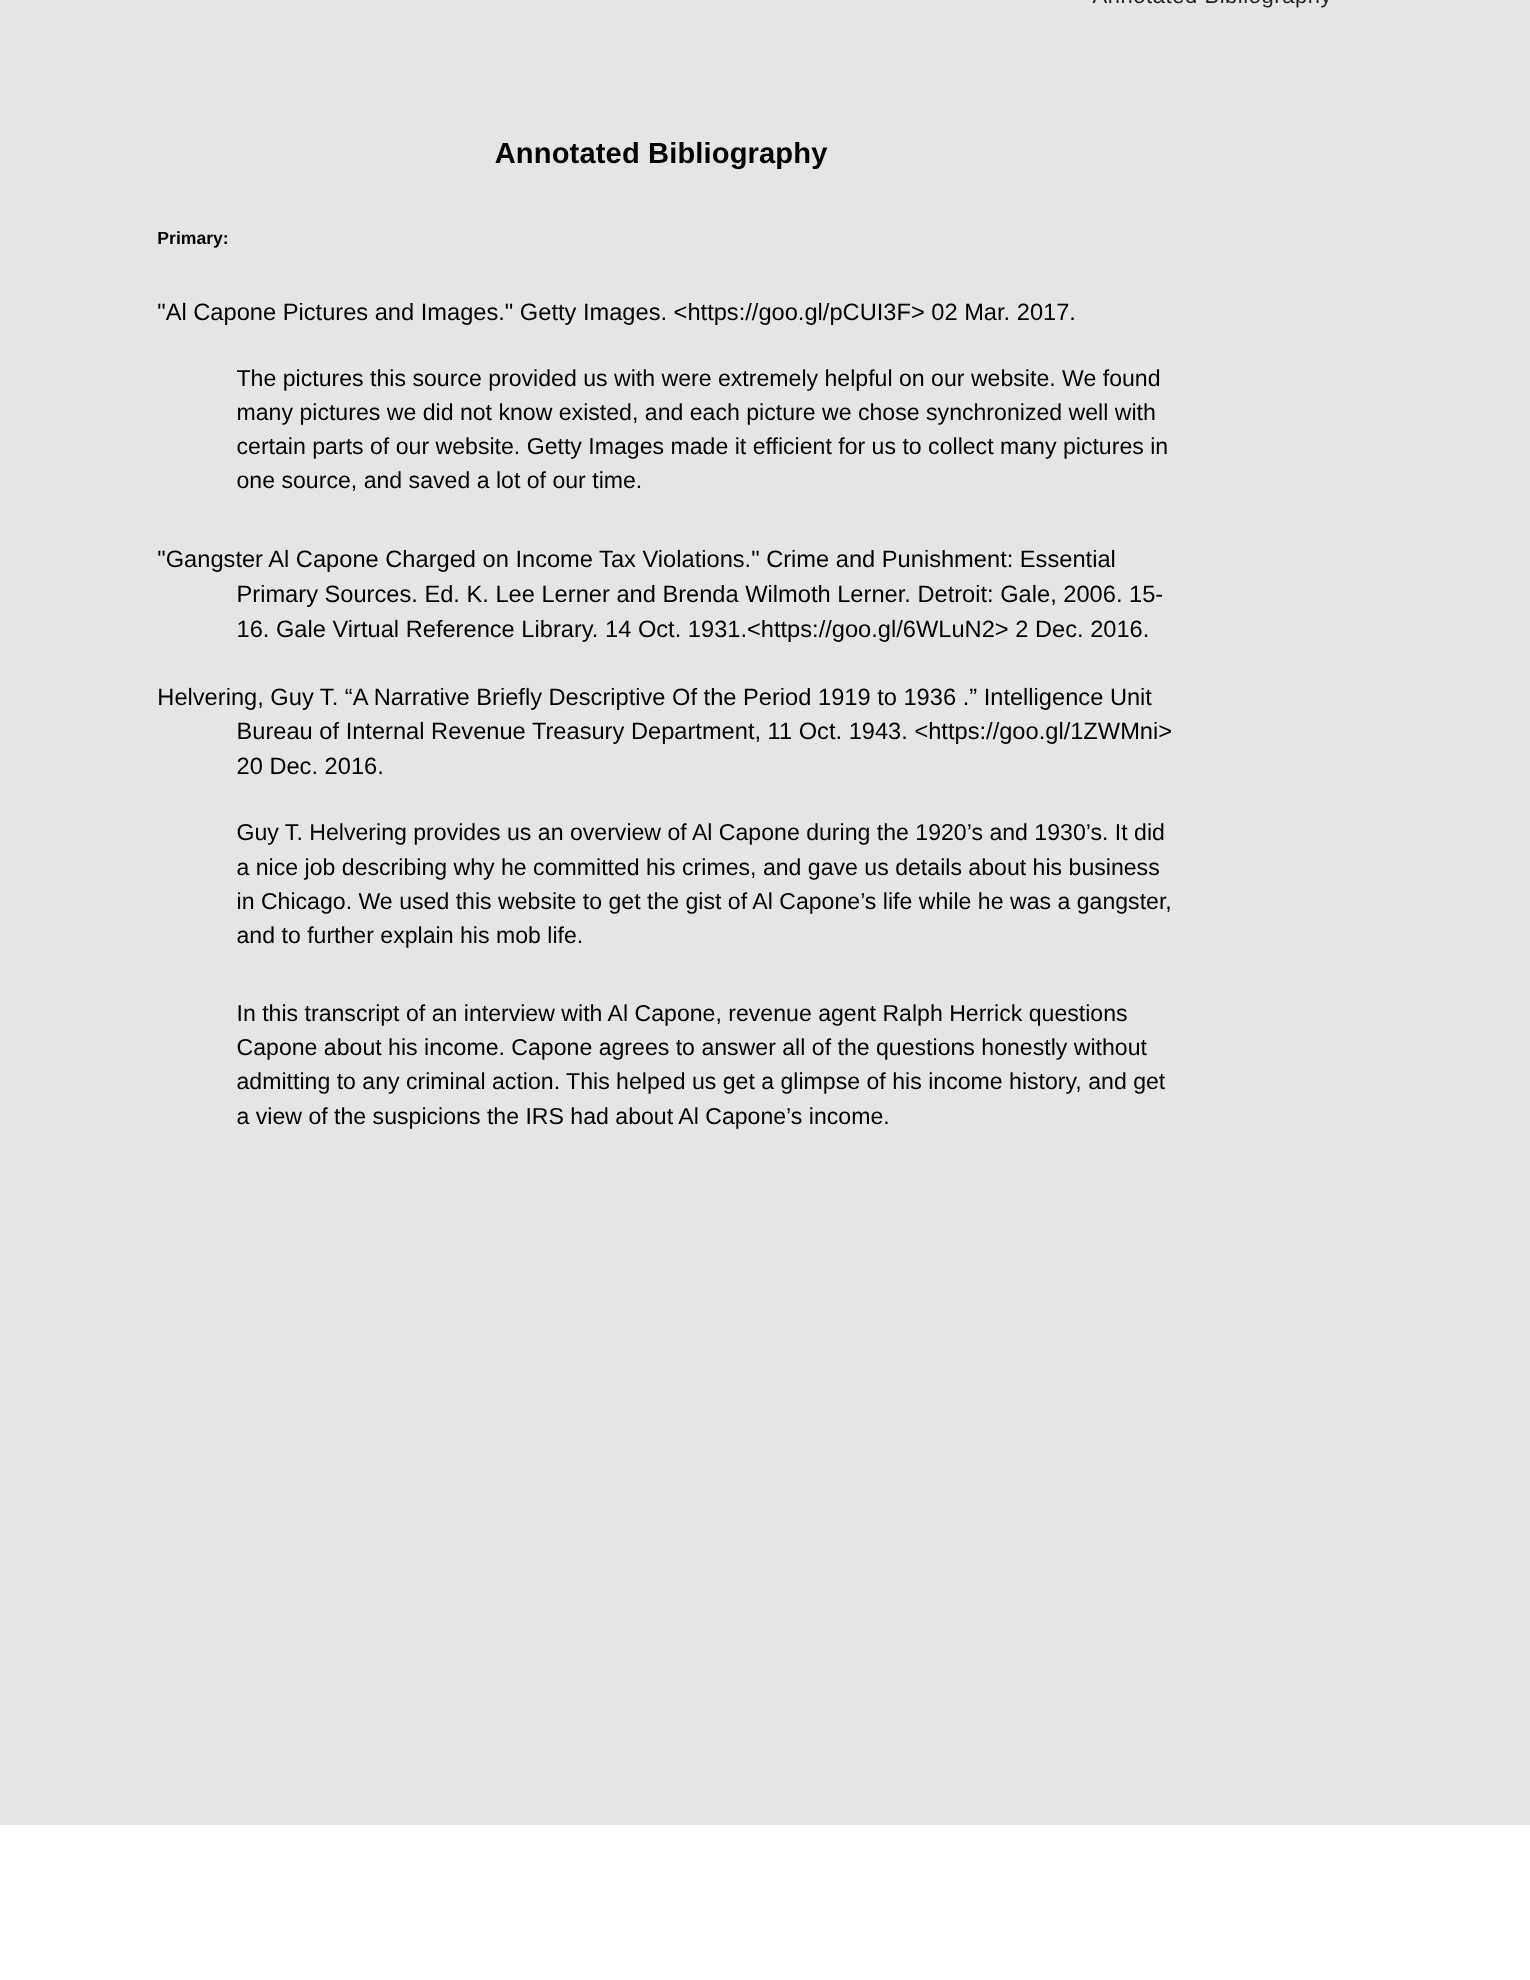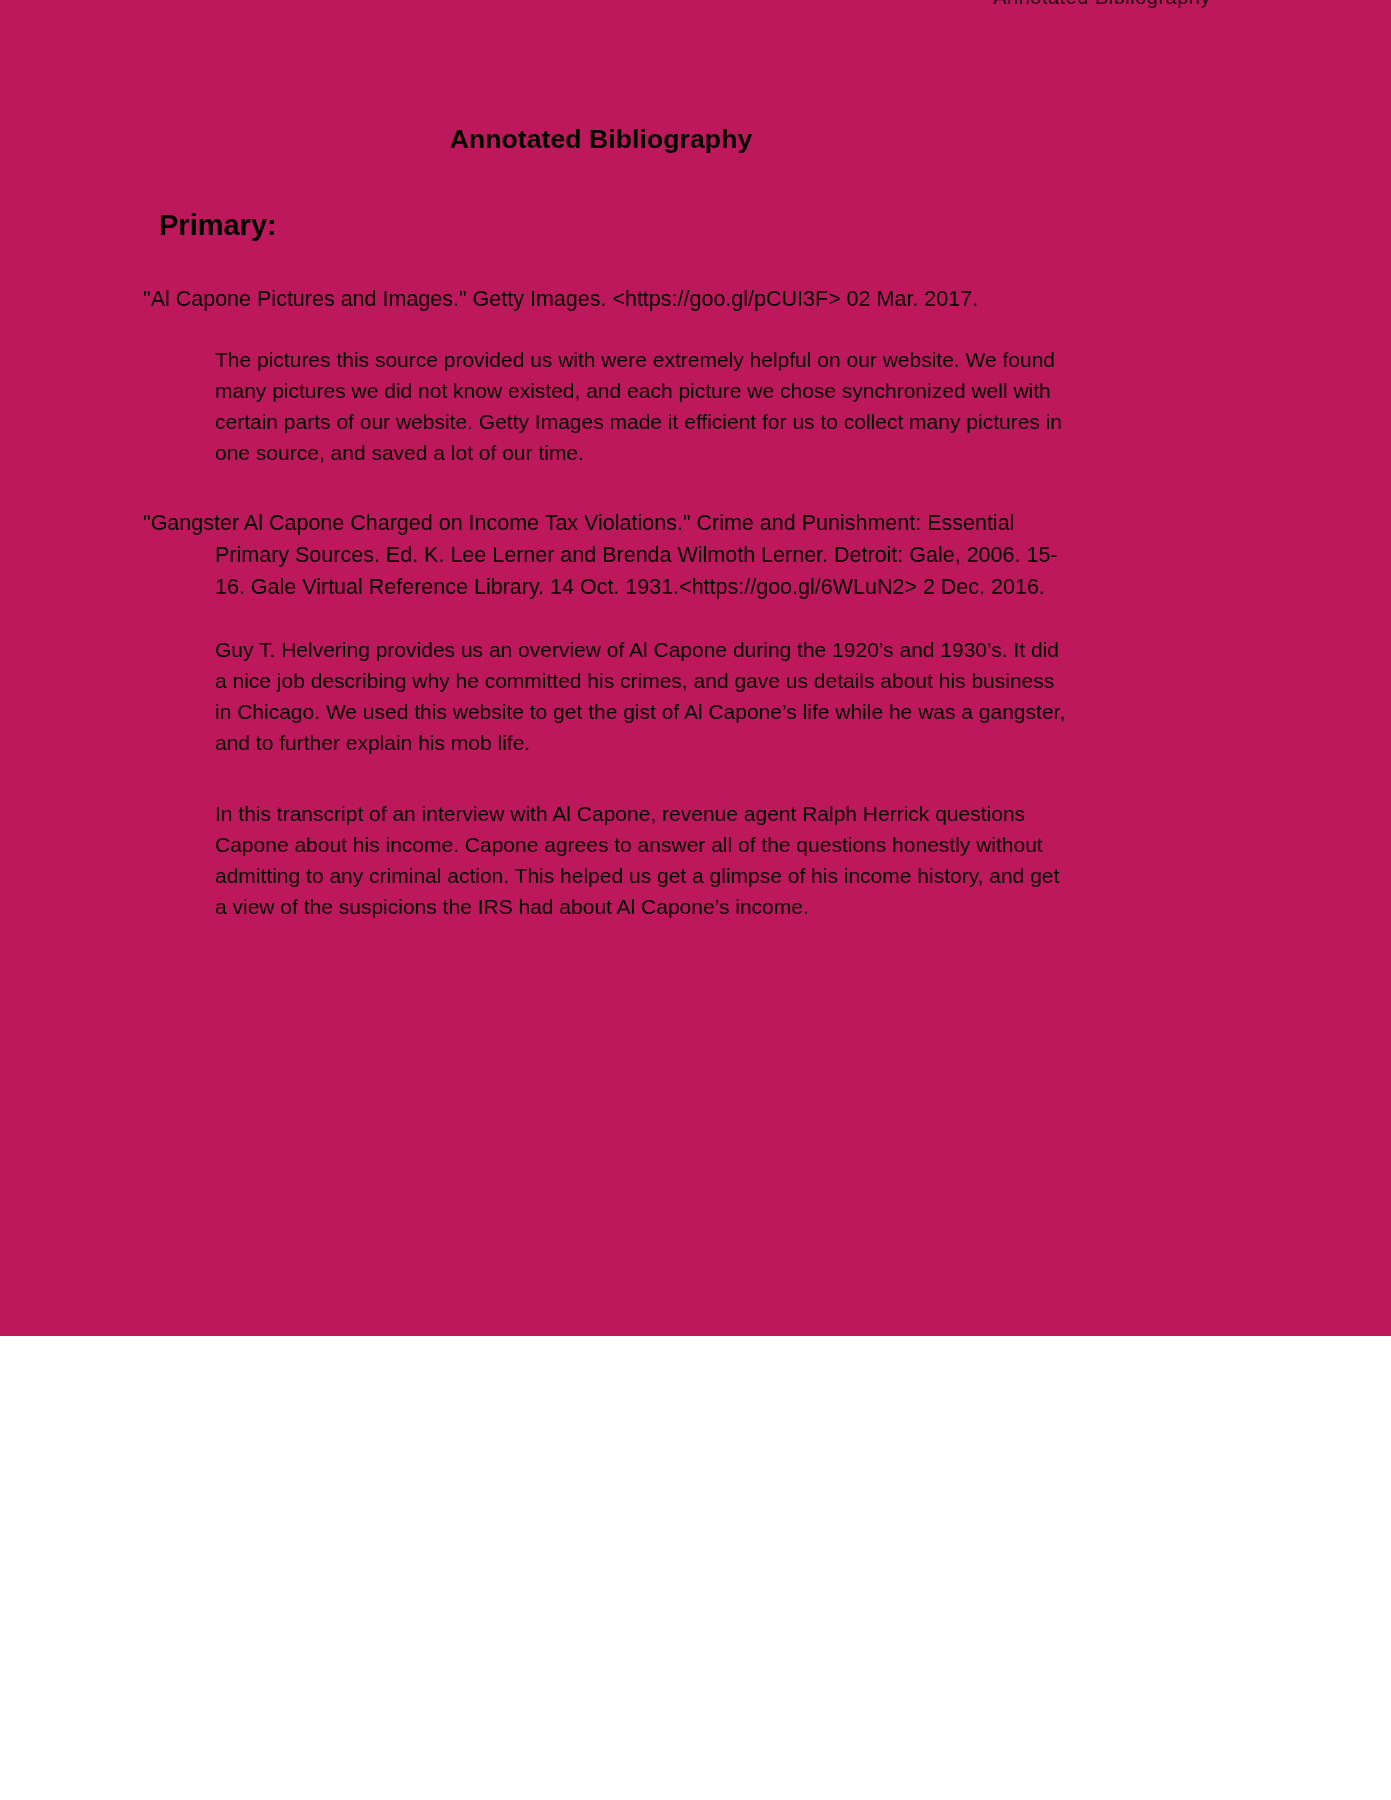--- a/index.html
+++ b/index.html
@@ -10,23 +10,23 @@
   }
   body {
     font-family: "Liberation Sans", sans-serif;
     color: #000000;
     -webkit-font-smoothing: antialiased;
   }
 
   .page {
     position: relative;
     width: 1391px;
-    height: 1336px;
+    height: 1659px;
     margin: 0 auto;
-    background: #be185d;
+    background: #e5e5e5;
     overflow: hidden;
     box-sizing: border-box;
   }
 
   
   .running-header {
     position: absolute;
     top: -14px;
     left: 0;
     right: 0;
@@ -54,23 +54,23 @@
   .doc-title {
     text-align: center;
     font-size: 26.5px;
     font-weight: bold;
     letter-spacing: 0.1px;
     margin: 0 0 54px 0;
     padding-right: 14px;
   }
 
   .section-heading {
-    font-size: 29px;
+    font-size: 16px;
     font-weight: bold;
-    margin: 0 0 42px 16px;
+    margin: 0 0 42px 0;
   }
 
   .entry {
     margin: 0 0 30px 0;
   }
 
   .citation {
     font-size: 21.5px;
     line-height: 1.48;
     text-indent: 0;
@@ -109,20 +109,21 @@
     <div class="entry">
       <p class="citation"><span class="first-line-pull">"Al Capone Pictures and Images." Getty Images. &lt;https://goo.gl/pCUI3F&gt; 02 Mar. 2017.</span></p>
       <p class="annotation">The pictures this source provided us with were extremely helpful on our website. We found many pictures we did not know existed, and each picture we chose synchronized well with certain parts of our website. Getty Images made it efficient for us to collect many pictures in one source, and saved a lot of our time.</p>
     </div>
 
     <div class="entry">
       <p class="citation"><span class="first-line-pull">"Gangster Al Capone Charged on Income Tax Violations." Crime and Punishment: Essential Primary Sources. Ed. K. Lee Lerner and Brenda Wilmoth Lerner. Detroit: Gale, 2006. 15-16. Gale Virtual Reference Library. 14 Oct. 1931.&lt;https://goo.gl/6WLuN2&gt; 2 Dec. 2016.</span></p>
     </div>
 
     <div class="entry">
+      <p class="citation"><span class="first-line-pull">Helvering, Guy T. “A Narrative Briefly Descriptive Of the Period 1919 to 1936 .” Intelligence Unit Bureau of Internal Revenue Treasury Department, 11 Oct. 1943. &lt;https://goo.gl/1ZWMni&gt; 20 Dec. 2016.</span></p>
       <p class="annotation">Guy T. Helvering provides us an overview of Al Capone during the 1920’s and 1930’s. It did a nice job describing why he committed his crimes, and gave us details about his business in Chicago. We used this website to get the gist of Al Capone’s life while he was a gangster, and to further explain his mob life.</p>
     </div>
 
     <div class="entry">
       <p class="annotation">In this transcript of an interview with Al Capone, revenue agent Ralph Herrick questions Capone about his income. Capone agrees to answer all of the questions honestly without admitting to any criminal action. This helped us get a glimpse of his income history, and get a view of the suspicions the IRS had about Al Capone’s income.</p>
     </div>
 
   </div>
 </div>
 

